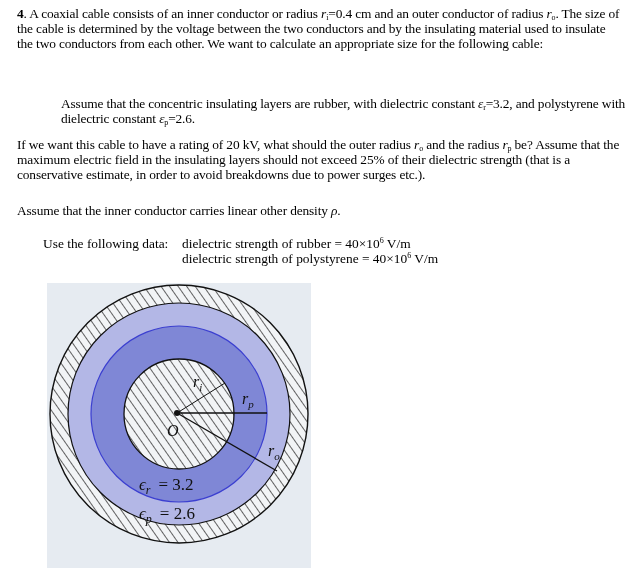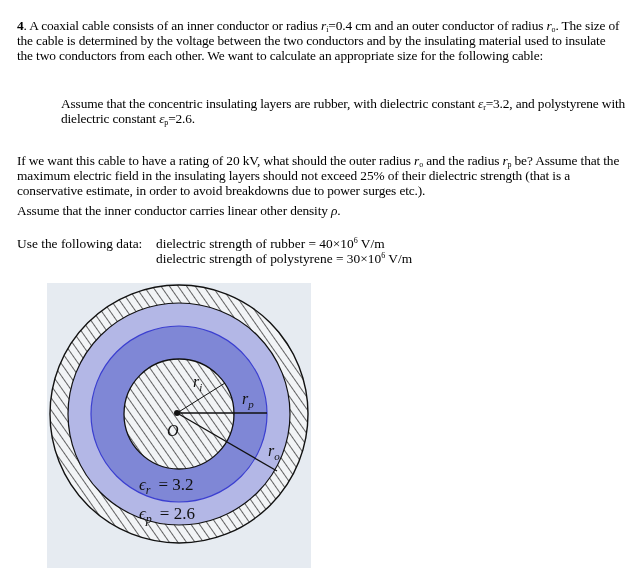--- a/index.html
+++ b/index.html
@@ -9,54 +9,54 @@
     }
     .para {
       position: absolute; left: 17px; width: 606px;
       line-height: 15px; letter-spacing: -0.15px;
     }
     .para b { font-weight: bold; }
     .it { font-style: italic; }
     sub { font-size: 8px; vertical-align: -2px; line-height: 0; }
     sup { font-size: 8px; vertical-align: 5px; line-height: 0; }
     .data-row { position: absolute; left: 17px; line-height: 15px; white-space: nowrap; }
-    .data-label { display: inline-block; width: 139px; }
+    .data-label { display: inline-block; width: 139px; margin-left: 26px; }
     .figure {
       position: absolute; left: 16px; top: 283px; width: 264px; height: 329px;
       background: #e6ebf1;
       margin-left: 31px;
     }
     .figure svg { display: block; }
     .fig-label { font-family: "Liberation Serif", serif; font-style: italic; }
     .fig-num { font-family: "Liberation Serif", serif; }
   </style>
 </head>
 <body>
 
-<div class="para" style="top:18px;">
+<div class="para" style="top:6px;">
   <b>4</b><span>. A coaxial cable consists of an inner conductor or radius </span><span class="it">r</span><sub>i</sub><span>=0.4 cm and an outer conductor of radius </span><span class="it">r</span><sub>o</sub><span>. The size of the cable is determined by the voltage between the two conductors and by the insulating material used to insulate the two conductors from each other. We want to calculate an appropriate size for the following cable:</span>
 </div>
 
 <div class="para" style="top:96px;margin-left:44px;">
   <span>Assume that the concentric insulating layers are rubber, with dielectric constant </span><span class="it">ε</span><sub>r</sub><span>=3.2, and polystyrene with dielectric constant </span><span class="it">ε</span><sub>p</sub><span>=2.6.</span>
 </div>
 
-<div class="para" style="top:137px;margin-top:16px;">
+<div class="para" style="top:137px;">
   <span>If we want this cable to have a rating of 20 kV, what should the outer radius </span><span class="it">r</span><sub>o</sub><span> and the radius </span><span class="it">r</span><sub>p</sub><span> be? Assume that the maximum electric field in the insulating layers should not exceed 25% of their dielectric strength (that is a conservative estimate, in order to avoid breakdowns due to power surges etc.).</span>
 </div>
 
 <div class="para" style="top:203px;">
   <span>Assume that the inner conductor carries linear other density </span><span class="it">ρ</span><span>.</span>
 </div>
 
 <div class="data-row" style="top:236px;">
   <span class="data-label">Use the following data:</span><span>dielectric strength of rubber = 40</span><span>×</span><span>10</span><sup>6</sup><span> V/m</span>
 </div>
 <div class="data-row" style="top:251px;">
-  <span class="data-label"></span><span>dielectric strength of polystyrene = 30</span><span>×</span><span>10</span><sup>6</sup><span> V/m</span>
+  <span class="data-label"></span><span>dielectric strength of polystyrene = 40</span><span>×</span><span>10</span><sup>6</sup><span> V/m</span>
 </div>
 
 <div class="figure">
   <svg width="264" height="267" viewBox="0 0 264 267" xmlns="http://www.w3.org/2000/svg">
     <defs>
       <pattern id="hatch" patternUnits="userSpaceOnUse" width="7" height="7" patternTransform="rotate(-35)">
         <rect width="7" height="7" fill="#f2f4f6"></rect>
         <line x1="0" y1="0" x2="0" y2="7" stroke="#111" stroke-width="1.3"></line>
       </pattern>
       <clipPath id="outerRingClip">

